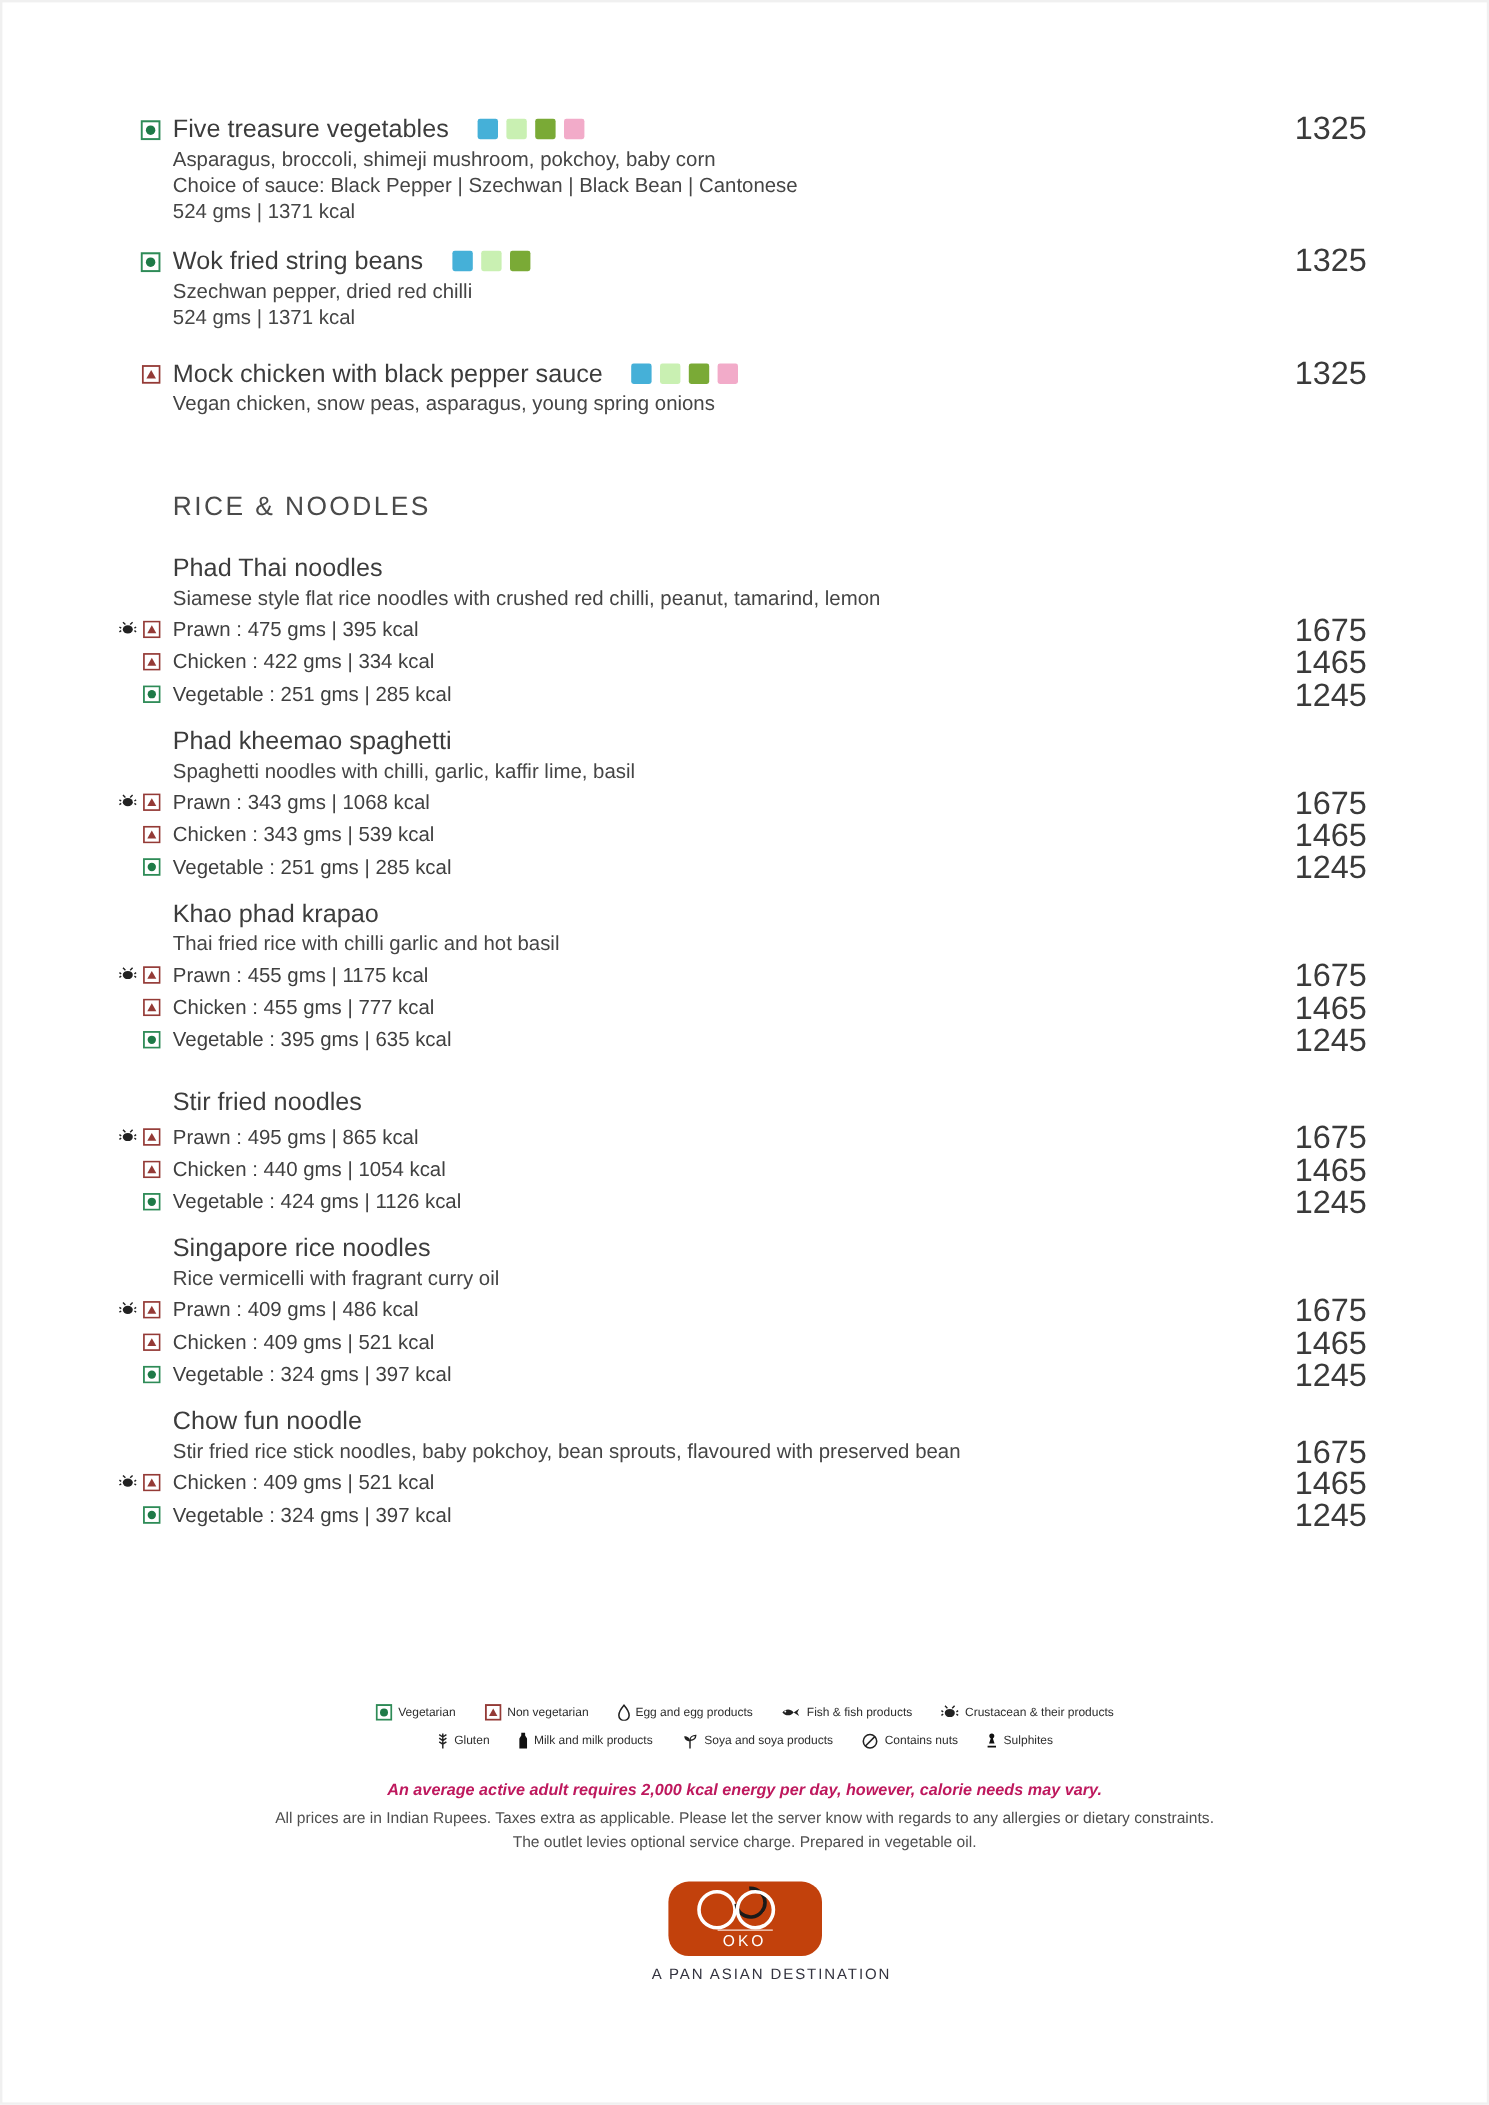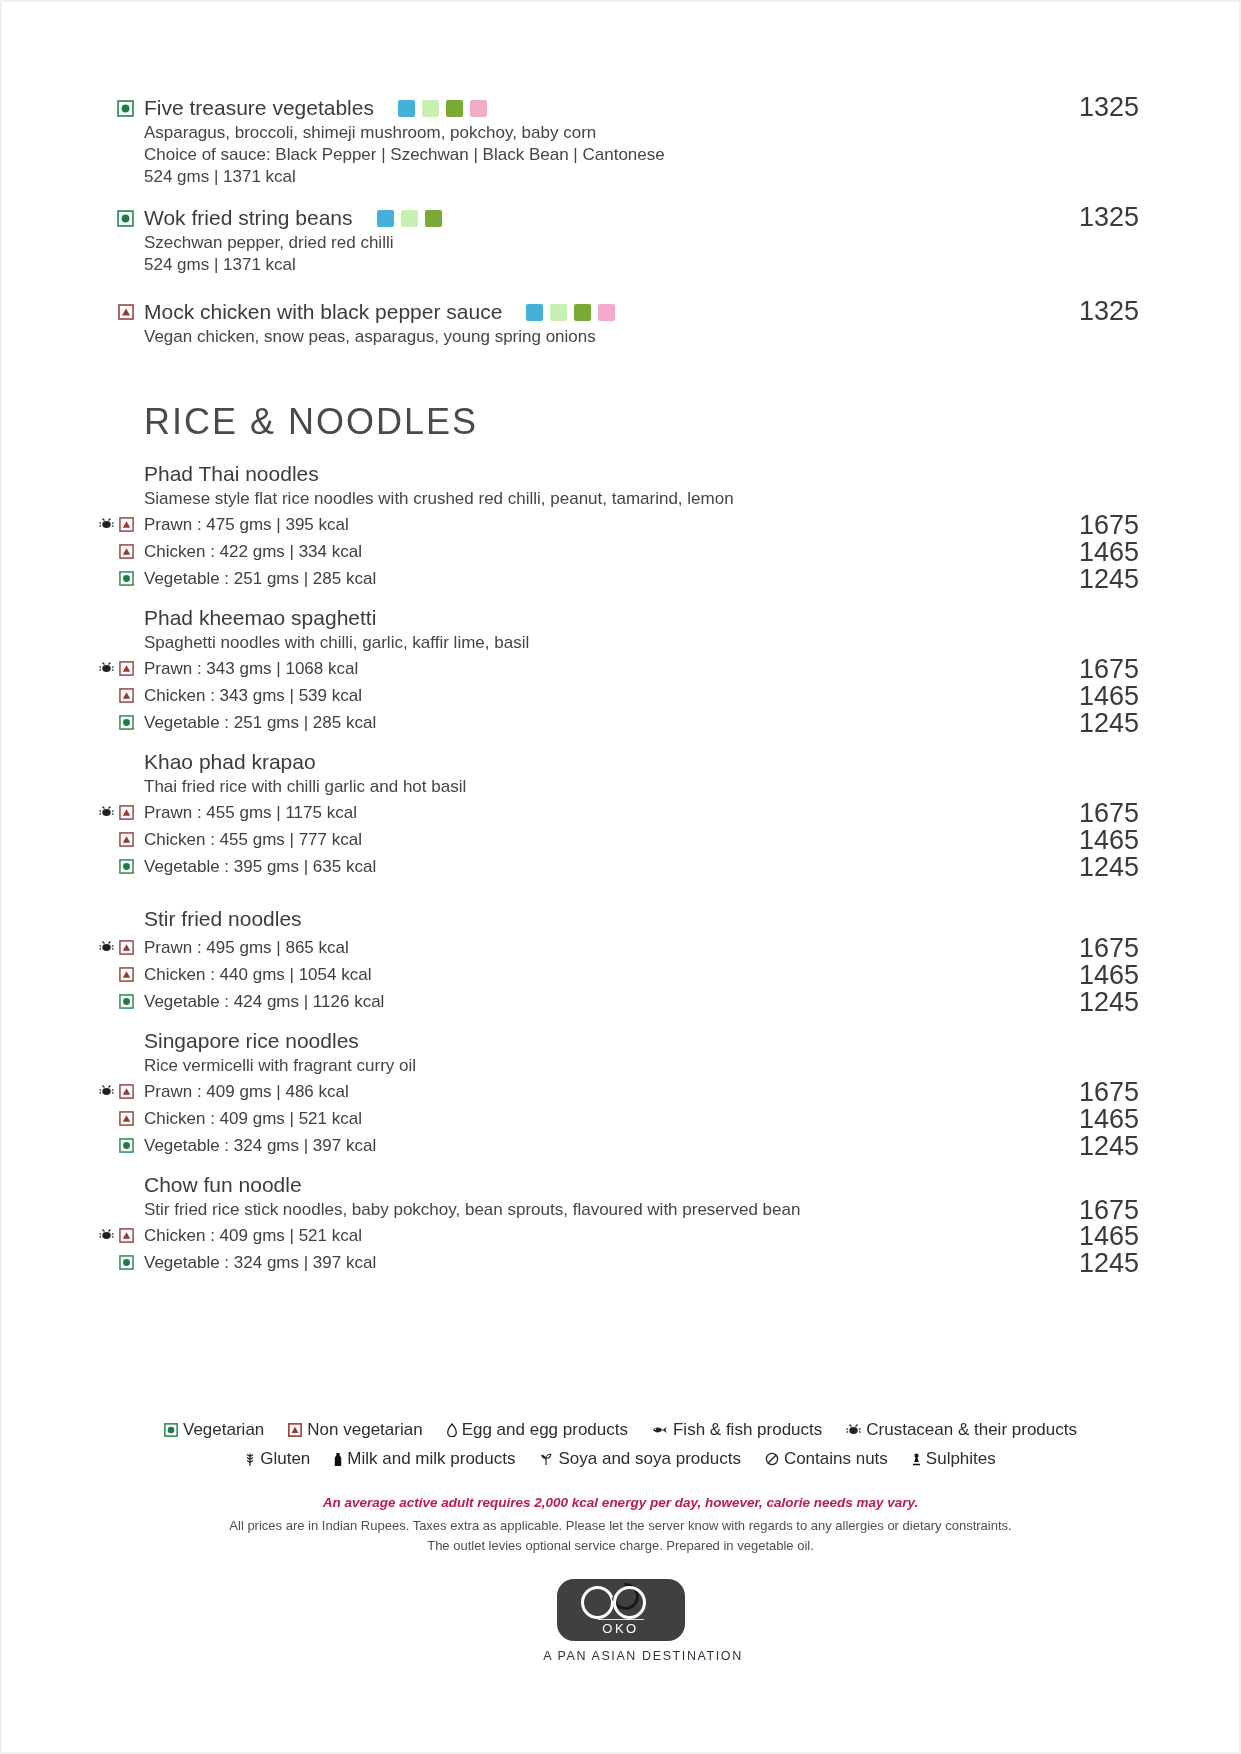--- a/index.html
+++ b/index.html
@@ -20,43 +20,43 @@
   .title-line{font-size:21px;line-height:28px;color:#3c3c3c;}
   .tags{display:inline-block;margin-left:24px;}
   .tag{display:inline-block;width:17px;height:17px;border-radius:2px;margin-right:7px;vertical-align:-2px;}
   .t-blue{background:#45b0d8;}
   .t-pale{background:#c9f0b2;}
   .t-olive{background:#7aaa36;}
   .t-pink{background:#f2abc9;}
   .desc{font-size:17px;line-height:22px;color:#454545;}
 
   
-  .section-title{font-size:36px;line-height:36px;letter-spacing:2px;color:#4a4a4a;margin:56px 0 20px 46px;font-weight:400;}
+  .section-title{font-size:22px;line-height:36px;letter-spacing:2px;color:#4a4a4a;margin:56px 0 20px 46px;font-weight:400;}
 
   
   .dish{margin-bottom:13px;}
   .dish-title{font-size:21px;line-height:28px;color:#3c3c3c;}
   .dish.gap-big{margin-top:26px;}
   .variant{margin-top:3px;}
   .variant .icon-col{padding-top:4px;}
   .vtext{font-size:17px;line-height:24px;color:#404040;}
   .variant .price{line-height:24px;}
   .desc-row .price{line-height:22px;}
 
   
   .bottom{position:absolute;left:0;top:1418px;width:1237px;}
-  .legend-row{display:flex;justify-content:center;gap:24px;font-size:17px;color:#2d2d2d;}
+  .legend-row{display:flex;justify-content:center;gap:24px;font-size:10px;color:#2d2d2d;}
   .legend-row + .legend-row{margin-top:9px;}
   .legend-item{display:flex;align-items:center;gap:5px;white-space:nowrap;}
   .fnote1{margin-top:26px;text-align:center;font-size:13.5px;font-style:italic;font-weight:bold;color:#be185d;}
   .fnote2{margin-top:8px;text-align:center;font-size:13px;color:#4f4f4f;}
   .fnote3{margin-top:5px;text-align:center;font-size:13px;color:#4f4f4f;}
 
   
-  .logo-box{width:128px;height:62px;background:#404040;border-radius:17px;margin:26px auto 0;position:relative;}
+  .logo-box{width:128px;height:62px;background:#c2410c;border-radius:17px;margin:26px auto 0;position:relative;}
   .logo-circle{position:absolute;width:33px;height:33px;border:3px solid #fff;border-radius:50%;top:7px;box-sizing:border-box;}
   .lc1{left:24px;}
   .lc2{left:56px;}
   .logo-c{position:absolute;width:27px;height:27px;border:3.5px solid #1a1a1a;border-radius:50%;border-left-color:transparent;top:4px;left:55px;transform:rotate(40deg);box-sizing:border-box;}
   .logo-text{position:absolute;left:0;right:0;bottom:5px;text-align:center;color:#fff;font-size:13px;letter-spacing:2.5px;border-top:1px solid rgba(255,255,255,.85);width:46px;margin:0 auto;padding-top:1px;}
   .tagline{margin-top:8px;text-align:center;font-size:12.5px;letter-spacing:1.6px;color:#33333f;padding-left:45px;}
 
   svg{display:block;}
 </style>
 </head>

